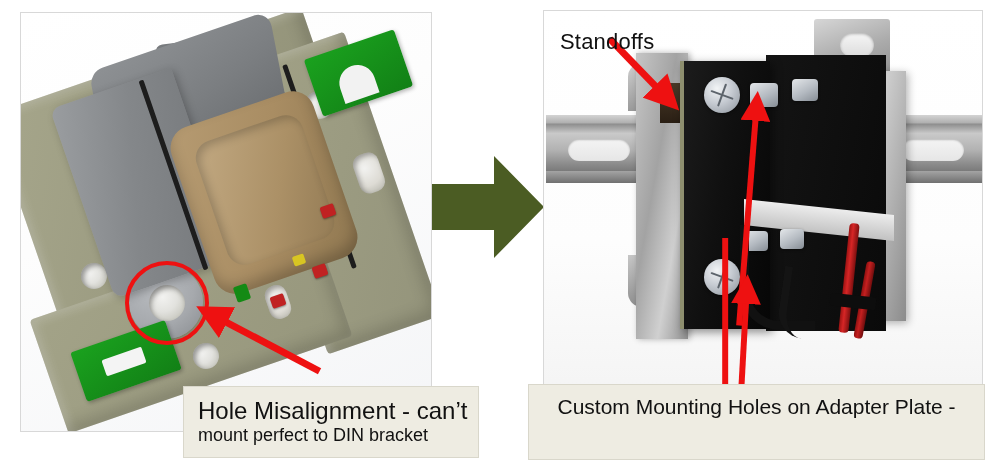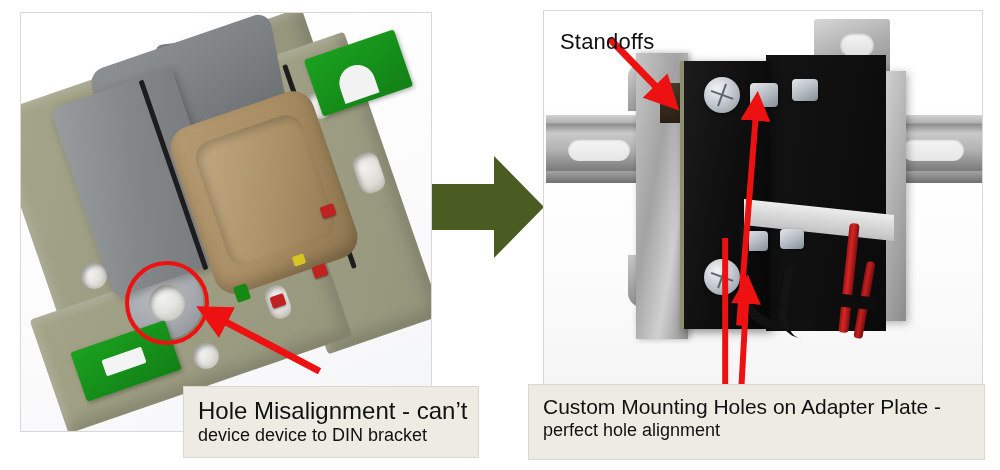--- a/index.html
+++ b/index.html
@@ -314,21 +314,21 @@
     box-sizing:border-box;
     padding:9px 14px 11px 14px;
     color:#111;
     line-height:1.22;
   }
   #caption-left{left:183px;top:386px;width:296px;height:72px;}
   #caption-right{left:528px;top:384px;width:457px;height:76px;}
 
   .cap-line1{font-size:24px;white-space:nowrap;}
   .cap-line2{font-size:18px;white-space:nowrap;}
-  #caption-right .cap-line1{font-size:21px;}
+  #caption-right .cap-line1{font-size:21px;text-align:center;}
   #caption-right .cap-line2{font-size:18px;}
 </style>
 </head>
 <body>
 
 <div class="stage">
 
   <div class="panel" id="panel-left">
     <div class="cad">
 
@@ -434,21 +434,20 @@
         <line x1="182" y1="420" x2="182" y2="228" stroke="#ee1111" stroke-width="6"></line>
         <line x1="196" y1="420" x2="204" y2="274" stroke="#ee1111" stroke-width="6" marker-end="url(#arrowheadR)"></line>
       </svg>
 
       <div id="standoffs-label">Standoffs</div>
     </div>
   </div>
 
   <div class="caption" id="caption-left">
     <div class="cap-line1">Hole Misalignment - can’t</div>
-    <div class="cap-line2">device device to DIN bracket</div>
+    <div class="cap-line2">mount perfect to DIN bracket</div>
   </div>
 
   <div class="caption" id="caption-right">
     <div class="cap-line1">Custom Mounting Holes on Adapter Plate -</div>
-    <div class="cap-line2">perfect hole alignment</div>
   </div>
 
 </div>
 
 </body></html>

